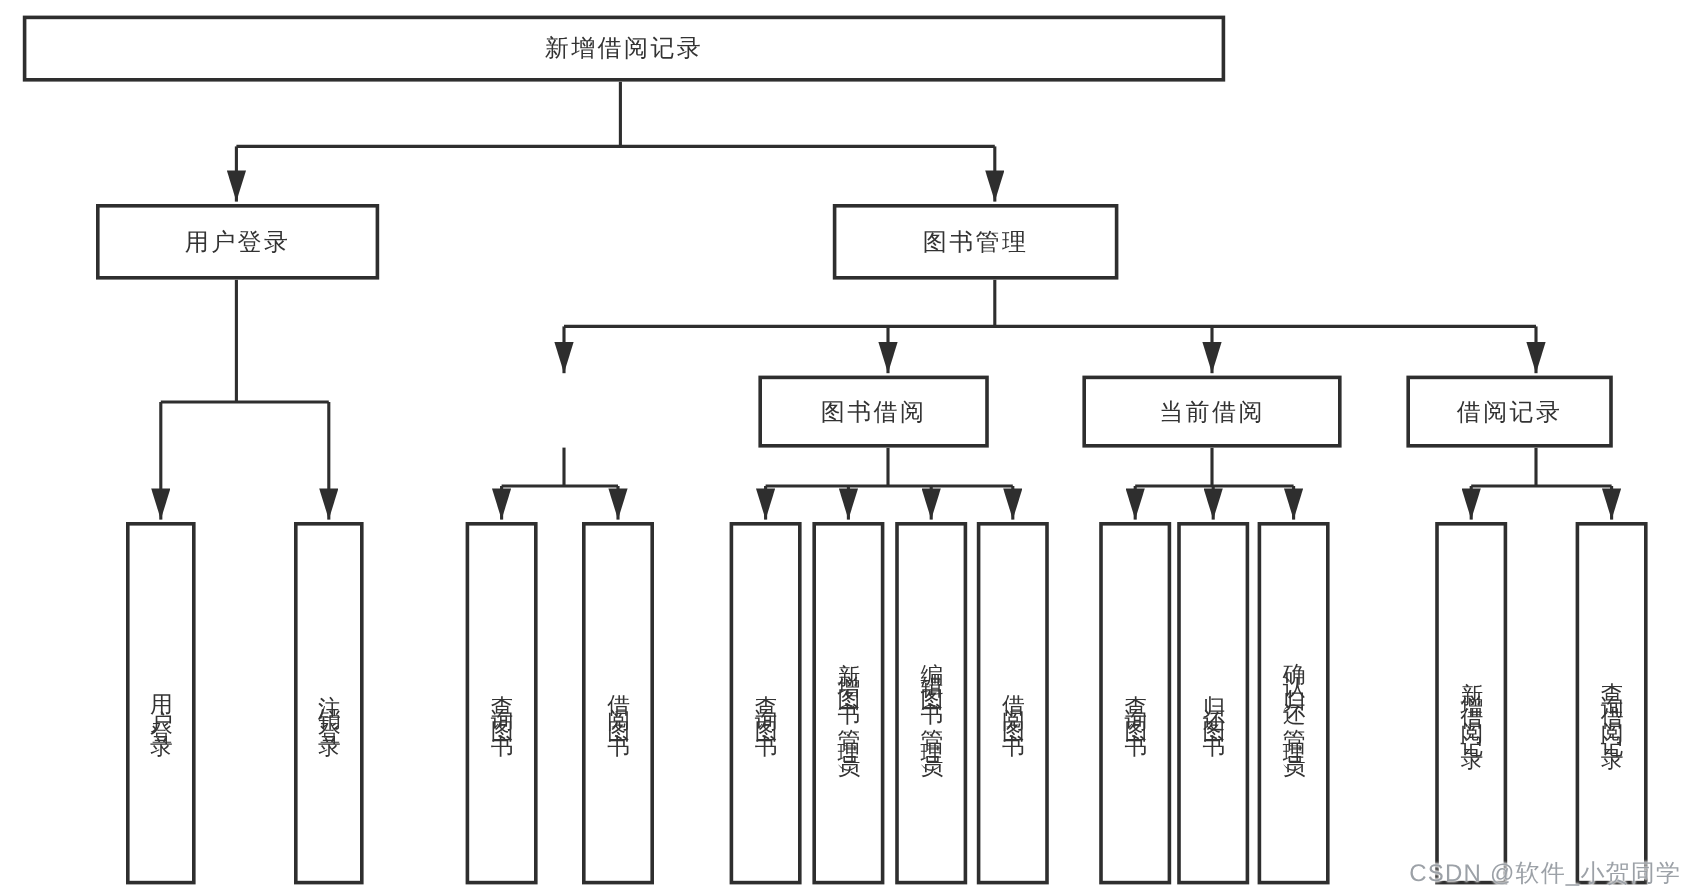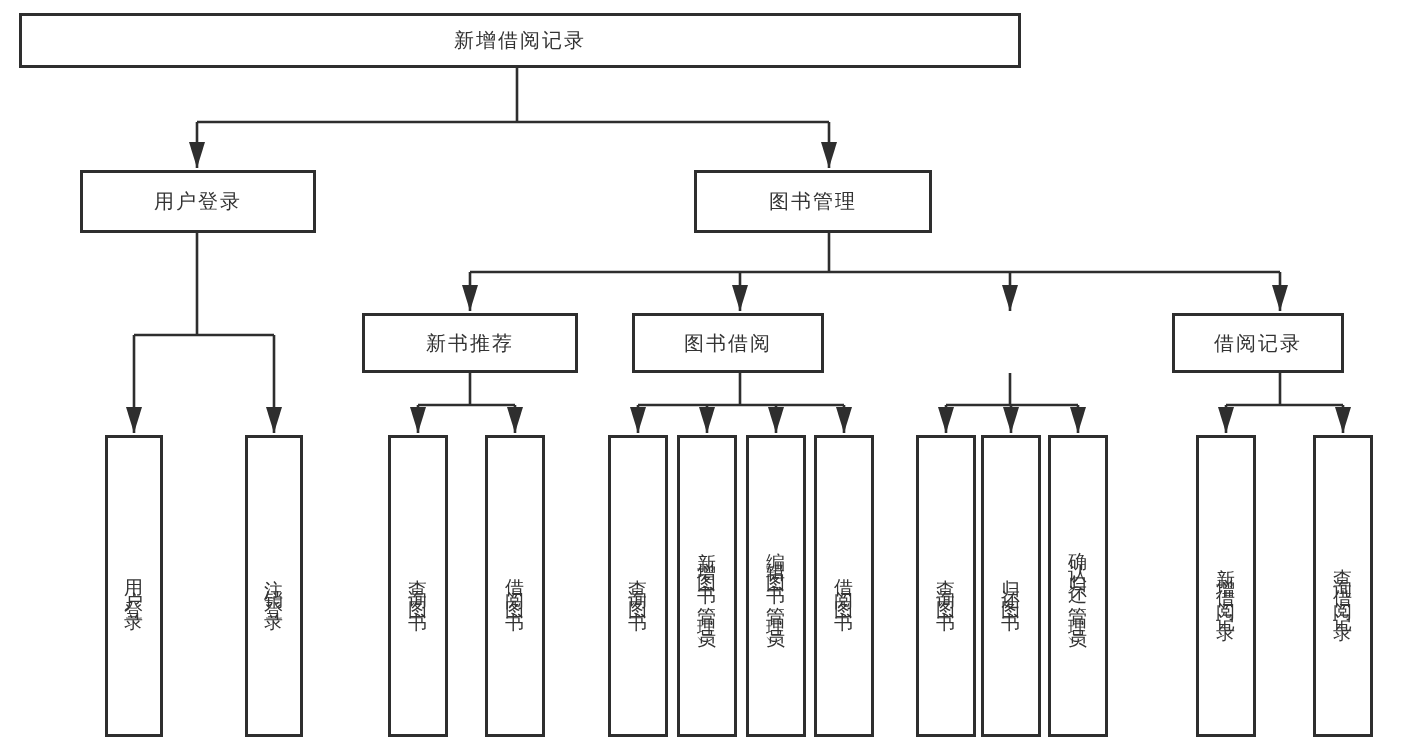--- a/index.html
+++ b/index.html
@@ -105,25 +105,25 @@
     <span class="lbl">新增借阅记录</span>
   </div>
 
   <div class="box" style="left:80px;top:170px;width:236px;height:63px">
     <span class="lbl">用户登录</span>
   </div>
   <div class="box" style="left:694px;top:170px;width:238px;height:63px">
     <span class="lbl">图书管理</span>
   </div>
 
-  <div class="box" style="left:362px;top:313px;width:216px;height:60px">
-    <span class="lbl">新书推荐</span>
-  </div>
   <div class="box" style="left:632px;top:313px;width:192px;height:60px">
     <span class="lbl">图书借阅</span>
+  </div>
+  <div class="box" style="left:902px;top:313px;width:216px;height:60px">
+    <span class="lbl">当前借阅</span>
   </div>
   <div class="box" style="left:1172px;top:313px;width:172px;height:60px">
     <span class="lbl">借阅记录</span>
   </div>
 
   <div class="box" style="left:105px;top:435px;width:58px;height:302px">
     <span class="vlbl">用户登录</span>
   </div>
   <div class="box" style="left:245px;top:435px;width:58px;height:302px">
     <span class="vlbl">注销登录</span>
@@ -159,14 +159,15 @@
     <span class="vlbl">确认归还（管理员）</span>
   </div>
 
   <div class="box" style="left:1196px;top:435px;width:60px;height:302px">
     <span class="vlbl">新增借阅记录</span>
   </div>
   <div class="box" style="left:1313px;top:435px;width:60px;height:302px">
     <span class="vlbl">查询借阅记录</span>
   </div>
 
+  <div class="watermark">CSDN @软件_小贺同学</div>
 
 </div>
 
 </body></html>

